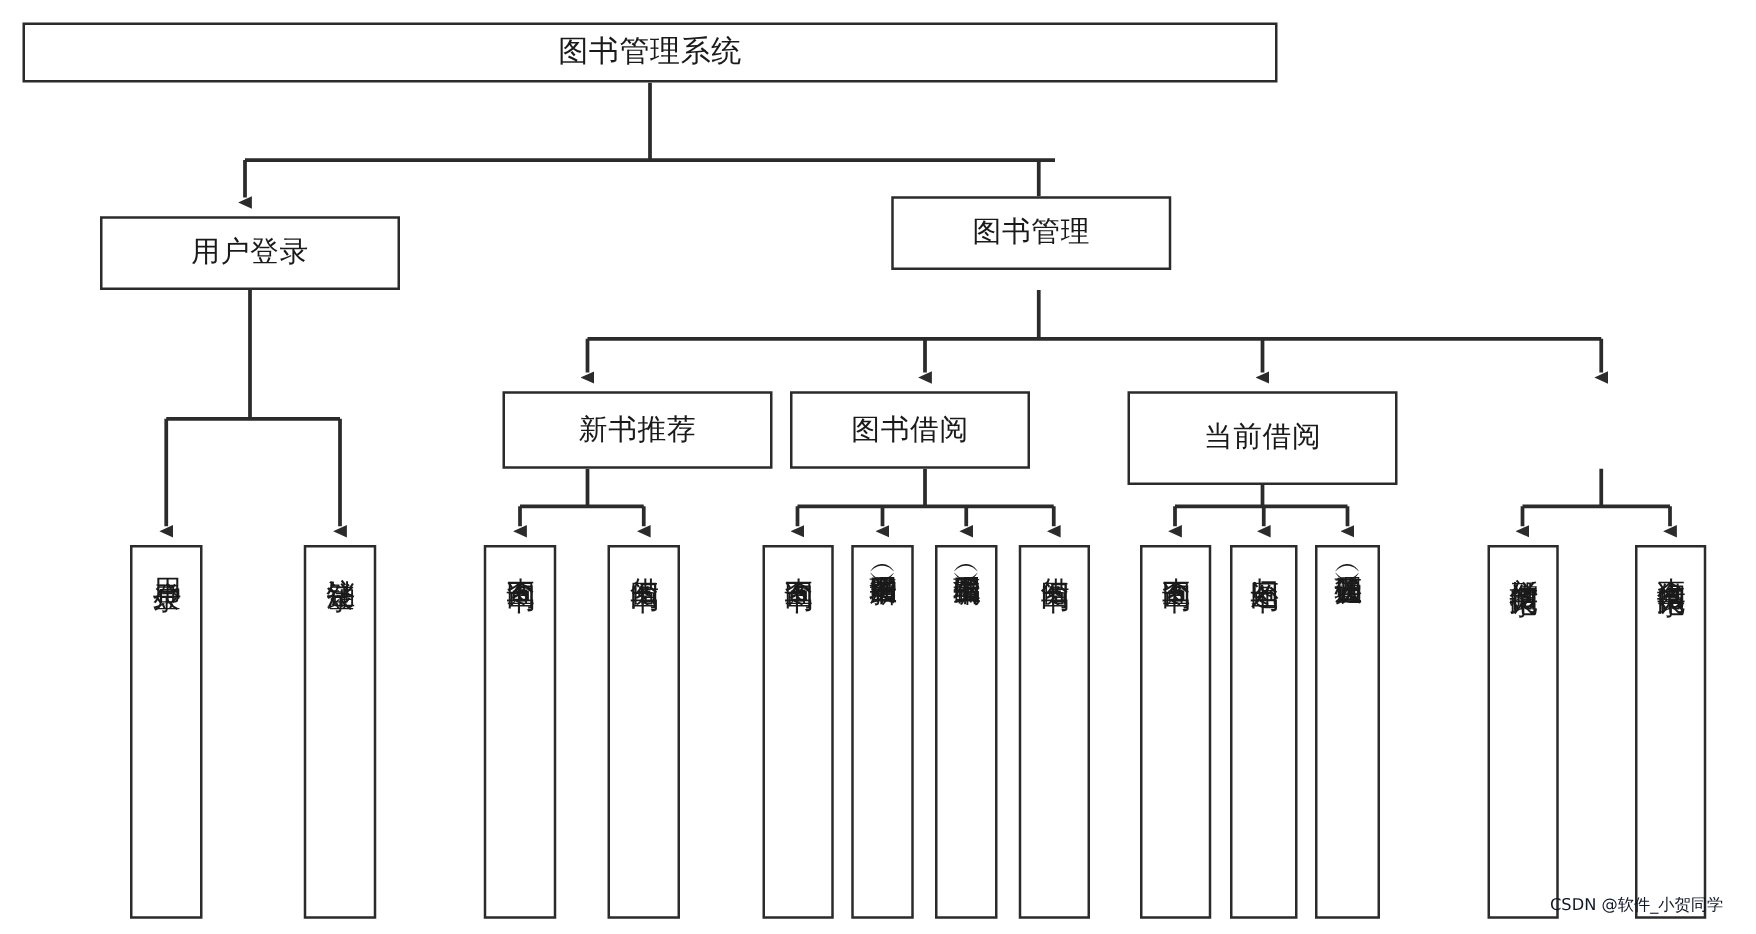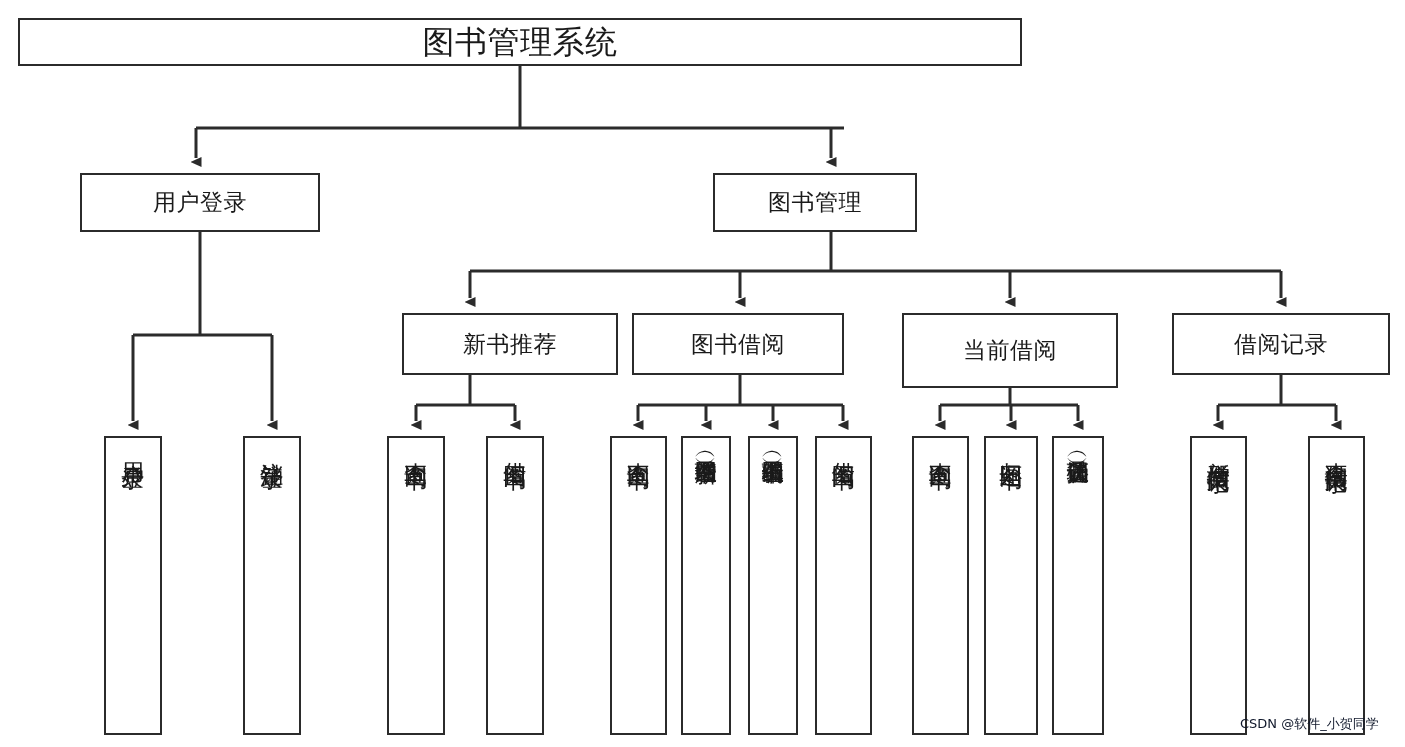--- a/index.html
+++ b/index.html
@@ -40,21 +40,21 @@
     text-align: center;
     line-height: 1.08;
     letter-spacing: 0.5px;
     white-space: nowrap;
   }
   
   .node.horiz .node-label {
     font-size: 23px;
   }
   .node.root .node-label {
-    font-size: 32px;
+    font-size: 24px;
   }
   
   .node.vert {
     align-items: flex-start;
     justify-content: center;
     padding-top: 6px;
   }
   .node.vert .node-label {
     writing-mode: vertical-rl;
     text-orientation: upright;
@@ -132,36 +132,33 @@
     </g>
   </svg>
 
   <div class="node root horiz" style="left:18px; top:18px; width:1004px; height:48px;">
     <span class="node-label">图书管理系统</span>
   </div>
 
   <div class="node horiz" style="left:80px; top:173px; width:240px; height:59px;">
     <span class="node-label">用户登录</span>
   </div>
-  <div class="node horiz" style="left:713px; top:173px; width:204px; height:59px;">
+  <div class="node horiz" style="left:713px; top:157px; width:224px; height:59px;">
     <span class="node-label">图书管理</span>
   </div>
 
   <div class="node horiz" style="left:362px; top:313px; width:216px; height:62px;margin-left:40px;">
     <span class="node-label">新书推荐</span>
   </div>
-  <div class="node horiz" style="left:632px; top:313px; width:212px; height:62px;">
+  <div class="node horiz" style="left:632px; top:313px; width:192px; height:62px;">
     <span class="node-label">图书借阅</span>
   </div>
   <div class="node horiz" style="left:902px; top:313px; width:216px; height:75px;">
     <span class="node-label">当前借阅</span>
   </div>
-  <div class="node horiz" style="left:1172px; top:313px; width:218px; height:62px;">
-    <span class="node-label">借阅记录</span>
-  </div>
 
   <div class="node vert" style="left:104px; top:436px; width:58px; height:299px;">
     <span class="node-label">用户登录</span>
   </div>
   <div class="node vert" style="left:243px; top:436px; width:58px; height:299px;">
     <span class="node-label">注销登录</span>
   </div>
 
   <div class="node vert" style="left:387px; top:436px; width:58px; height:299px;">
     <span class="node-label">查询图书</span>

